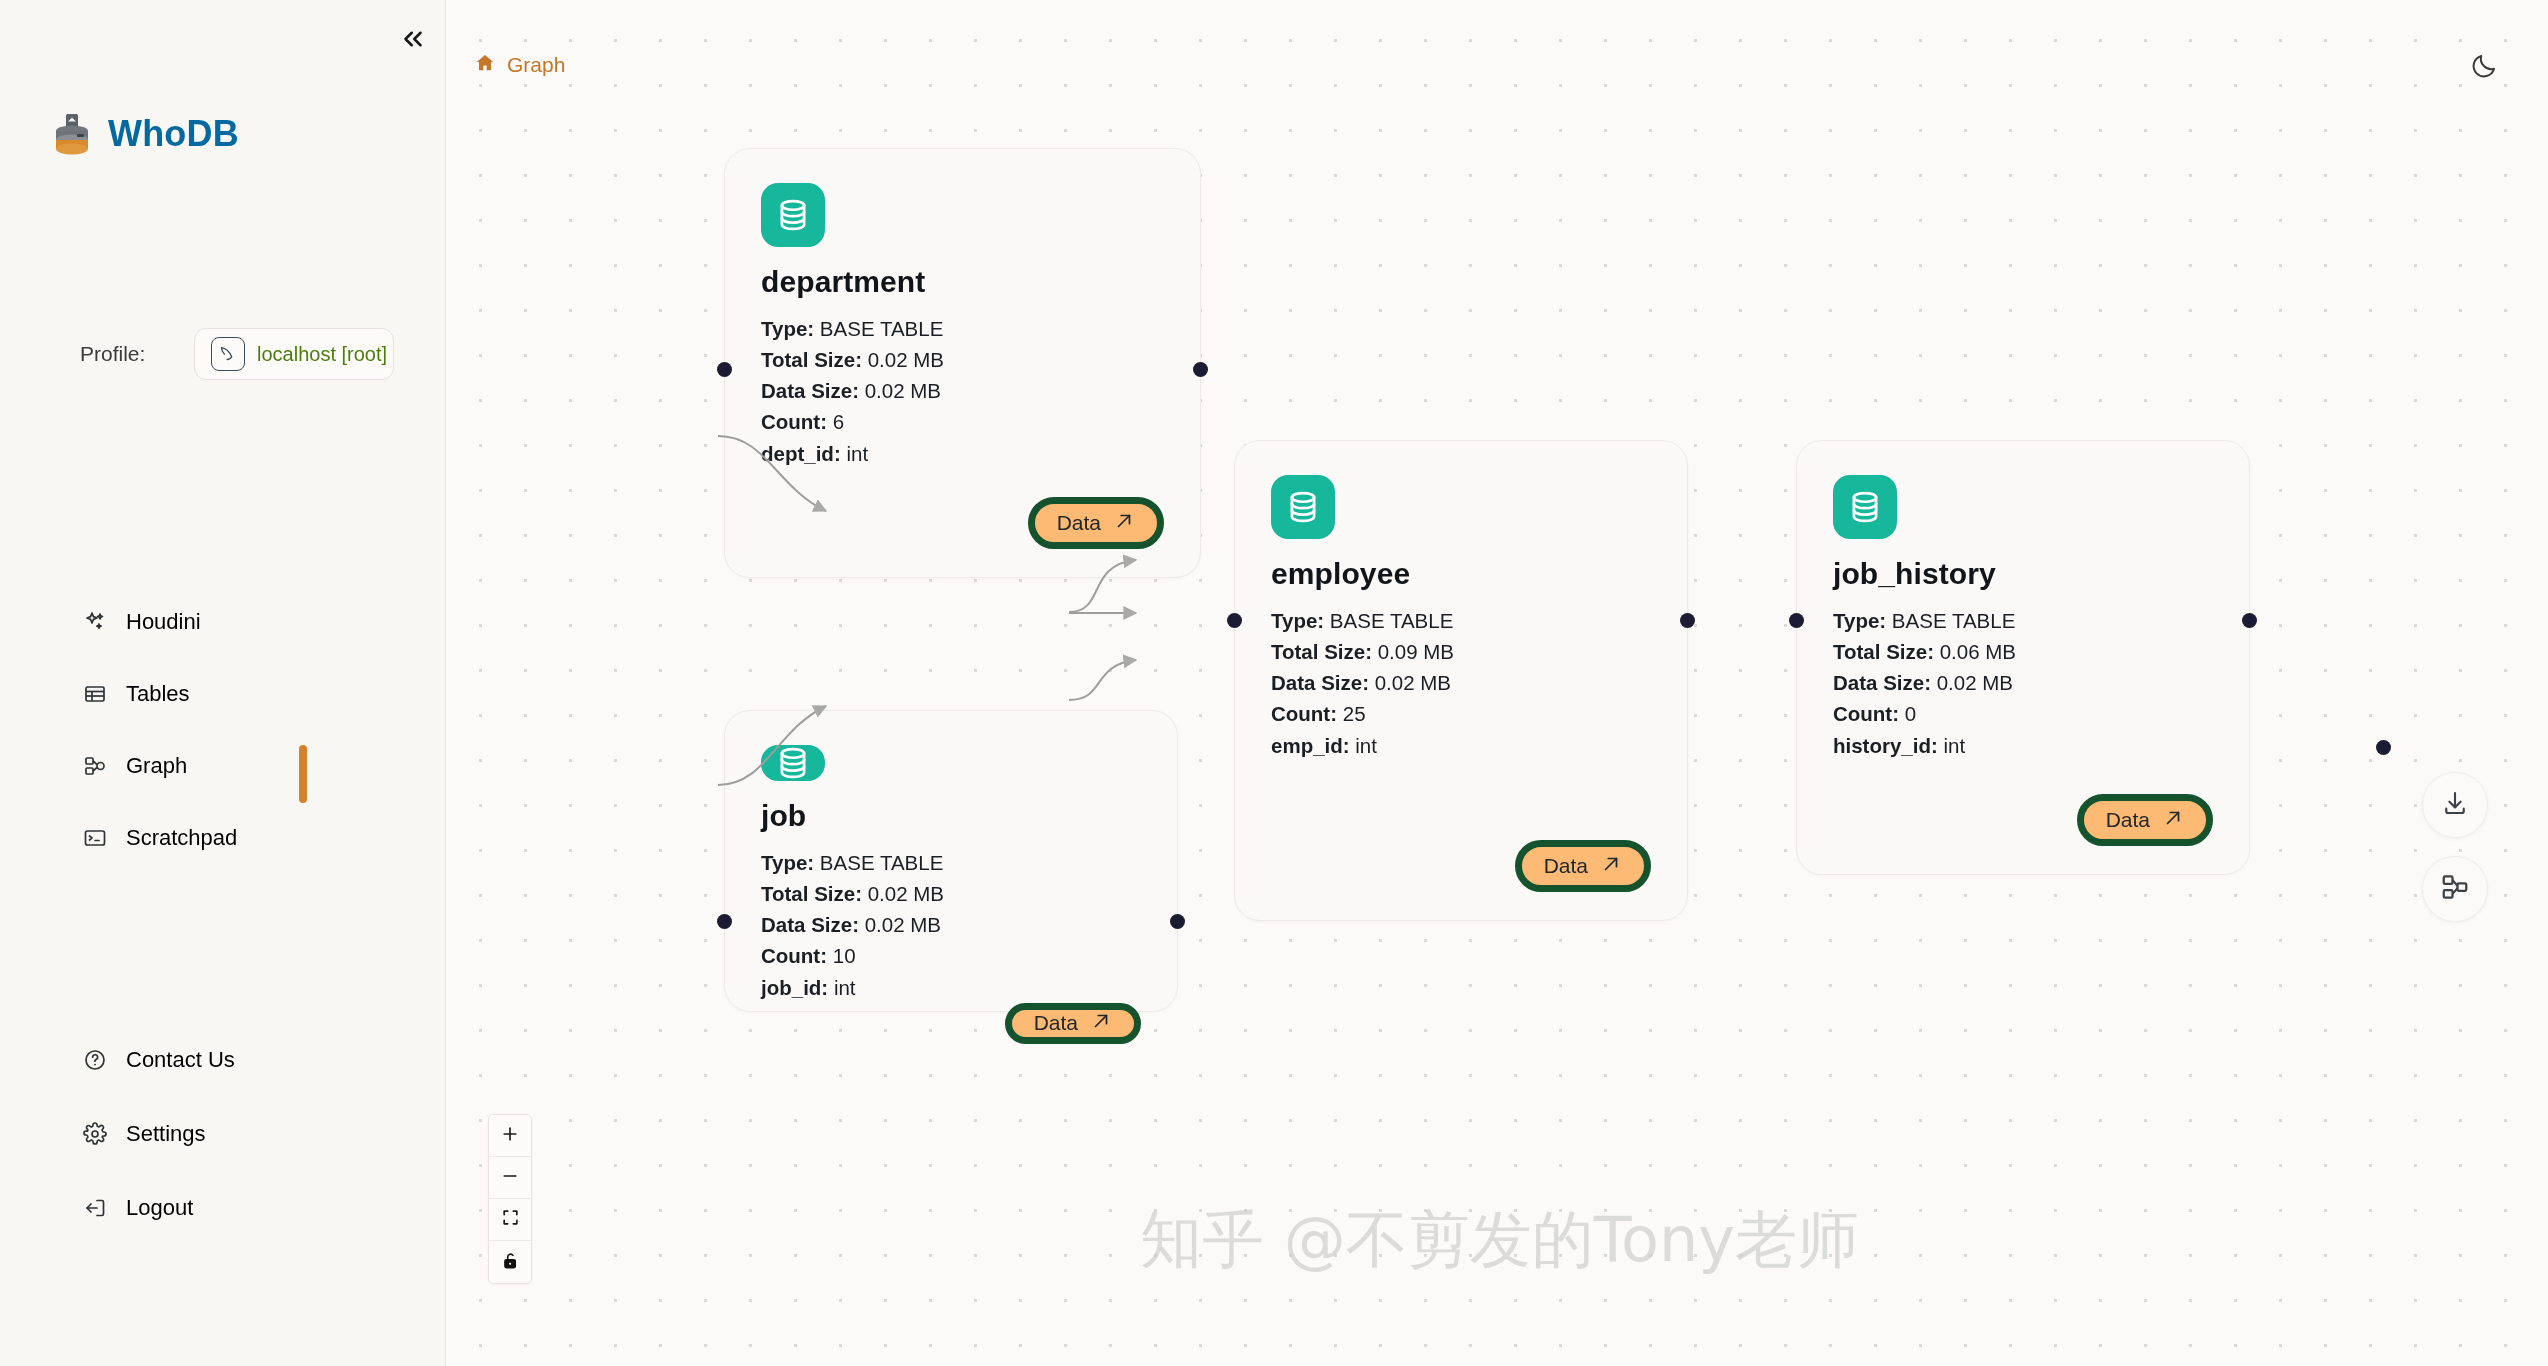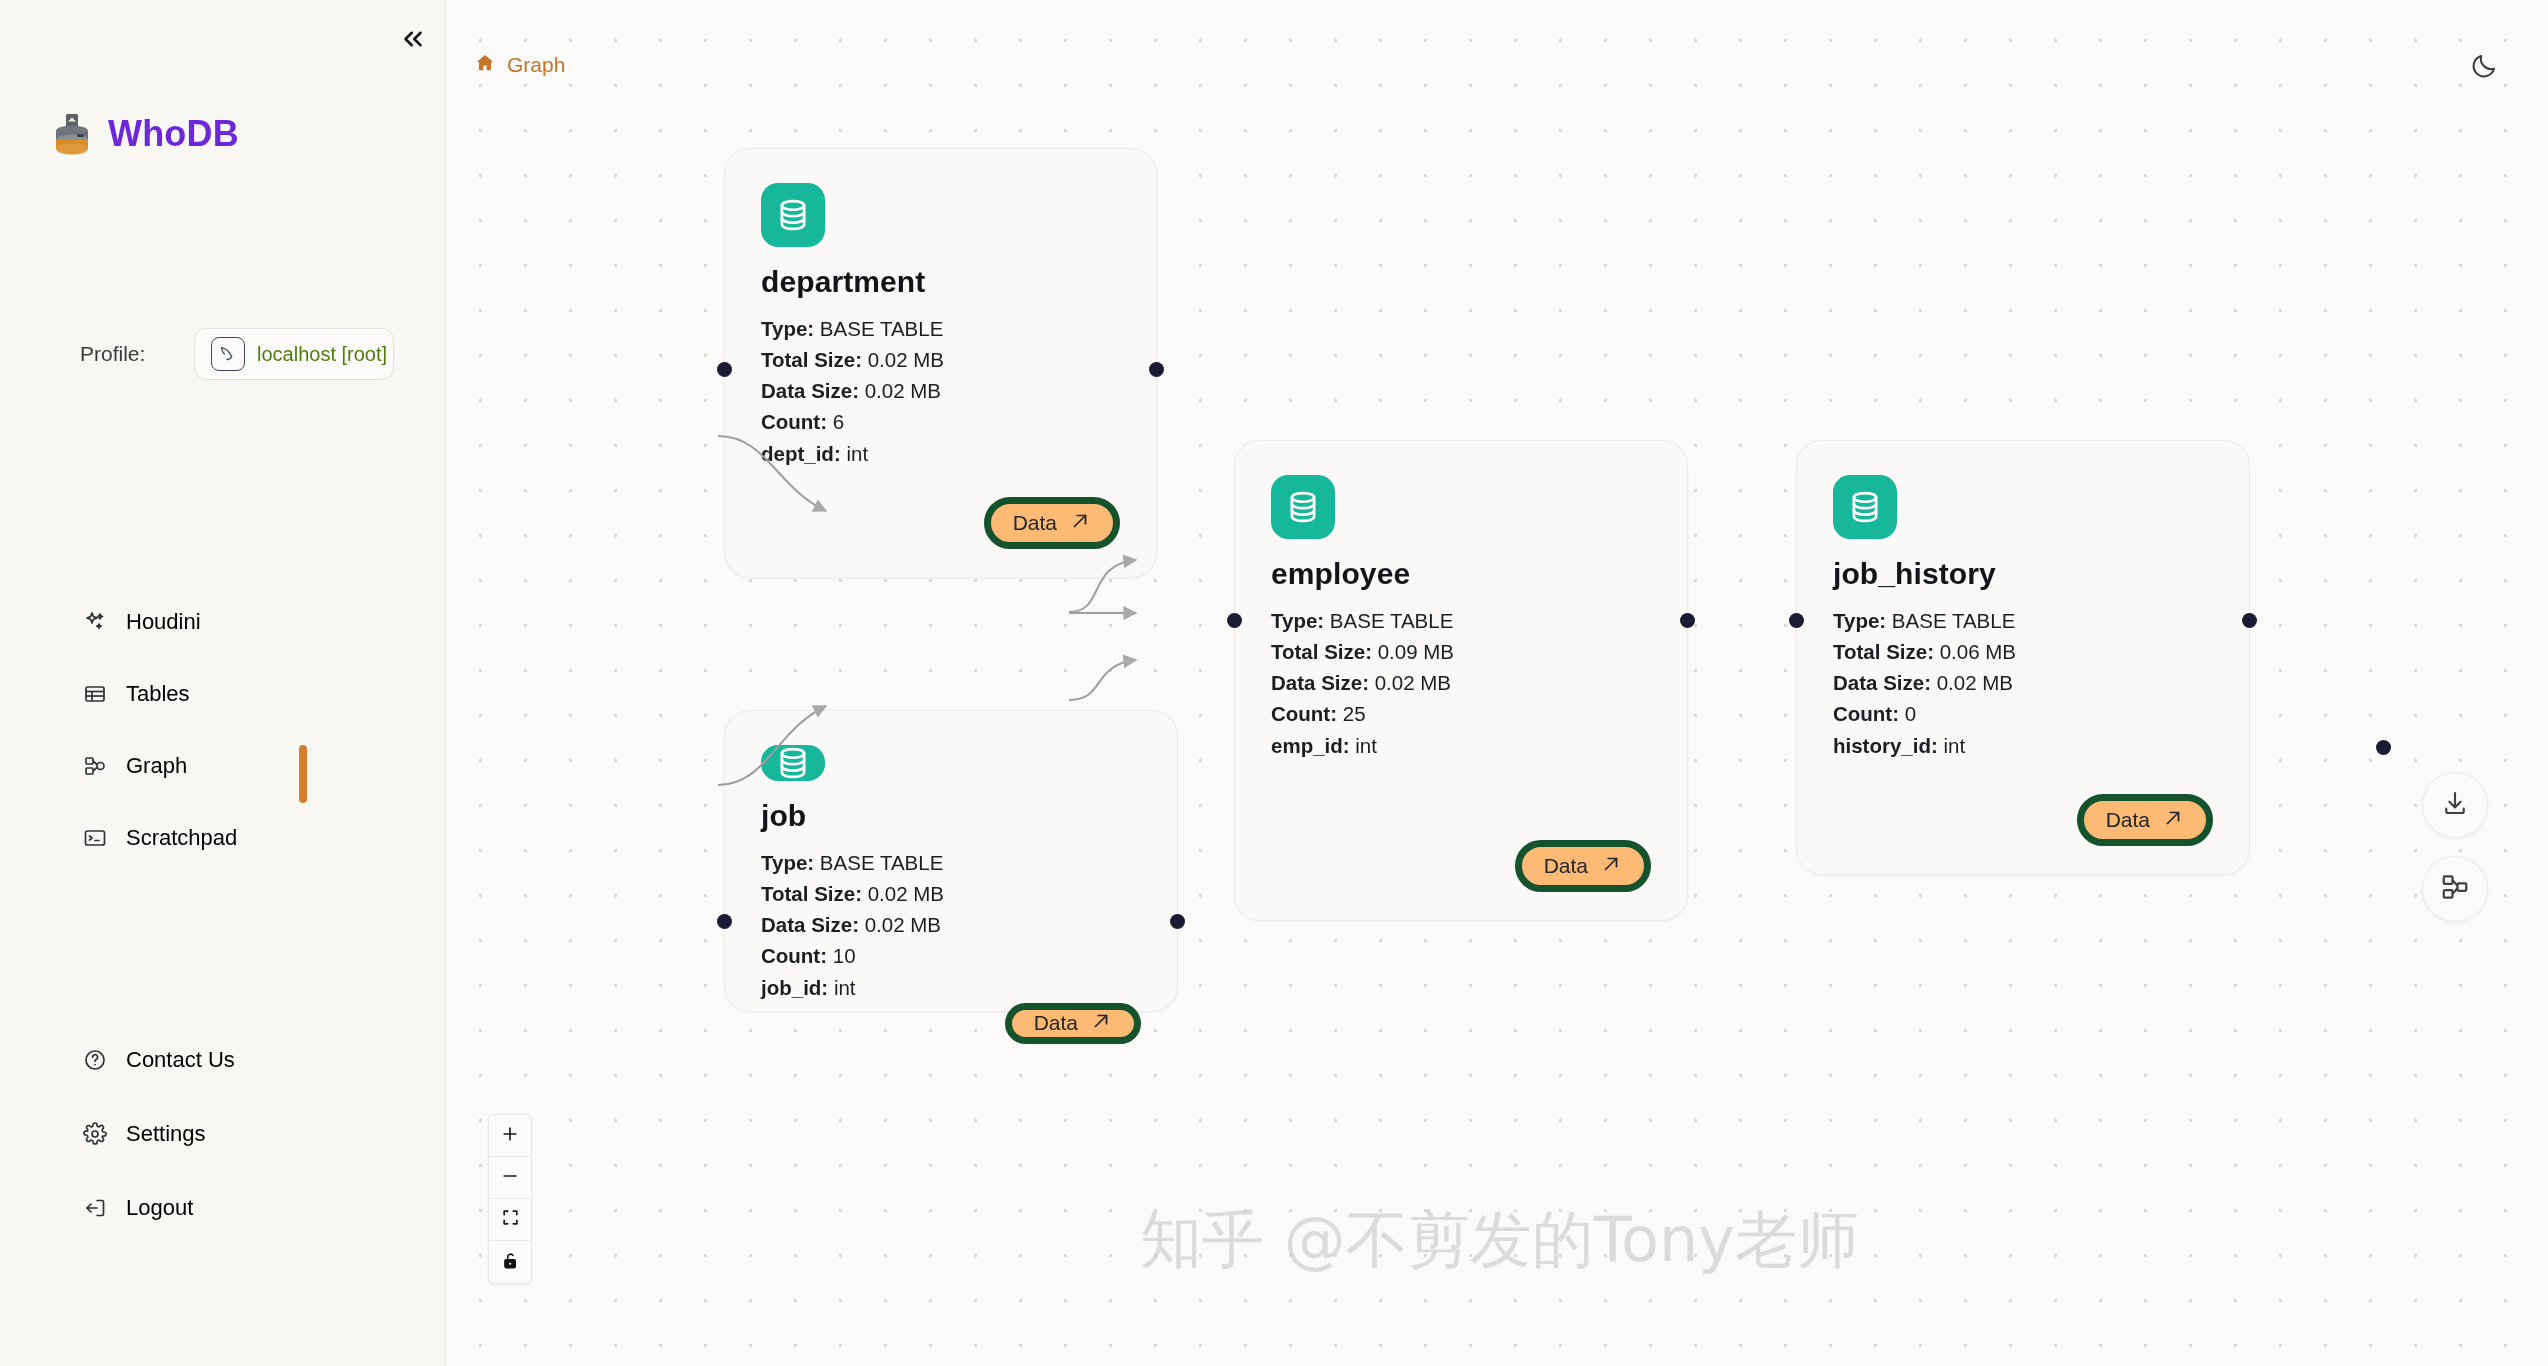--- a/index.html
+++ b/index.html
@@ -24,21 +24,21 @@
     width: 46px; height: 46px;
     display: flex; align-items: center; justify-content: center;
     cursor: pointer; background: transparent; border: none;
   }
   .brand {
     position: absolute; top: 112px; left: 52px;
     display: flex; align-items: center; gap: 16px;
   }
   .brand-logo { width: 40px; height: 44px; position: relative; }
   .brand-name {
-    font-size: 36px; font-weight: 700; color: #6d28d9; letter-spacing: .2px;
+    font-size: 36px; font-weight: 700; color: #0369a1; letter-spacing: .2px;
   }
 
   .field-row {
     position: absolute; left: 80px;
     display: flex; align-items: center; gap: 14px;
   }
   .field-row.profile { top: 328px; }
   .field-row.schema  { top: 402px; }
   .field-label { font-size: 21px; color: #3a3a3a; width: 84px; }
   .field-label.sch { width: 84px; }
@@ -309,21 +309,21 @@
 
       <path d="M272 436 C 320 436, 330 487, 380 511" stroke="#9e9e9e" stroke-width="2" fill="none" marker-end="url(#arrow)"></path>
 
       <path d="M272 785 C 320 785, 330 730, 380 706" stroke="#9e9e9e" stroke-width="2" fill="none" marker-end="url(#arrow)"></path>
 
       <path d="M623 612 C 660 612, 640 565, 690 560" stroke="#9e9e9e" stroke-width="2" fill="none" marker-end="url(#arrow)"></path>
       <path d="M623 613 L 690 613" stroke="#9e9e9e" stroke-width="2" fill="none" marker-end="url(#arrow)"></path>
       <path d="M623 700 C 660 700, 645 665, 690 660" stroke="#9e9e9e" stroke-width="2" fill="none" marker-end="url(#arrow)"></path>
     </svg>
 
-    <div class="node" style="left:278px; top:148px; width:433px; height:430px;">
+    <div class="node" style="left:278px; top:148px; width:477px; height:430px;">
       <div class="handle" style="left:-8px; top:213px;"></div>
       <div class="handle" style="right:-8px; top:213px;"></div>
       <div class="node-icon">
         <svg width="36" height="36" viewBox="0 0 24 24" fill="none" stroke="#ffffff" stroke-width="1.8" stroke-linecap="round">
           <ellipse cx="12" cy="5.6" rx="7.4" ry="2.9"></ellipse>
           <path d="M4.6 5.6 v12.8 c0 1.6 3.3 2.9 7.4 2.9 s7.4-1.3 7.4-2.9 V5.6"></path>
           <path d="M4.6 9.9 c0 1.6 3.3 2.9 7.4 2.9 s7.4-1.3 7.4-2.9"></path>
           <path d="M4.6 14.2 c0 1.6 3.3 2.9 7.4 2.9 s7.4-1.3 7.4-2.9"></path>
         </svg>
       </div>

